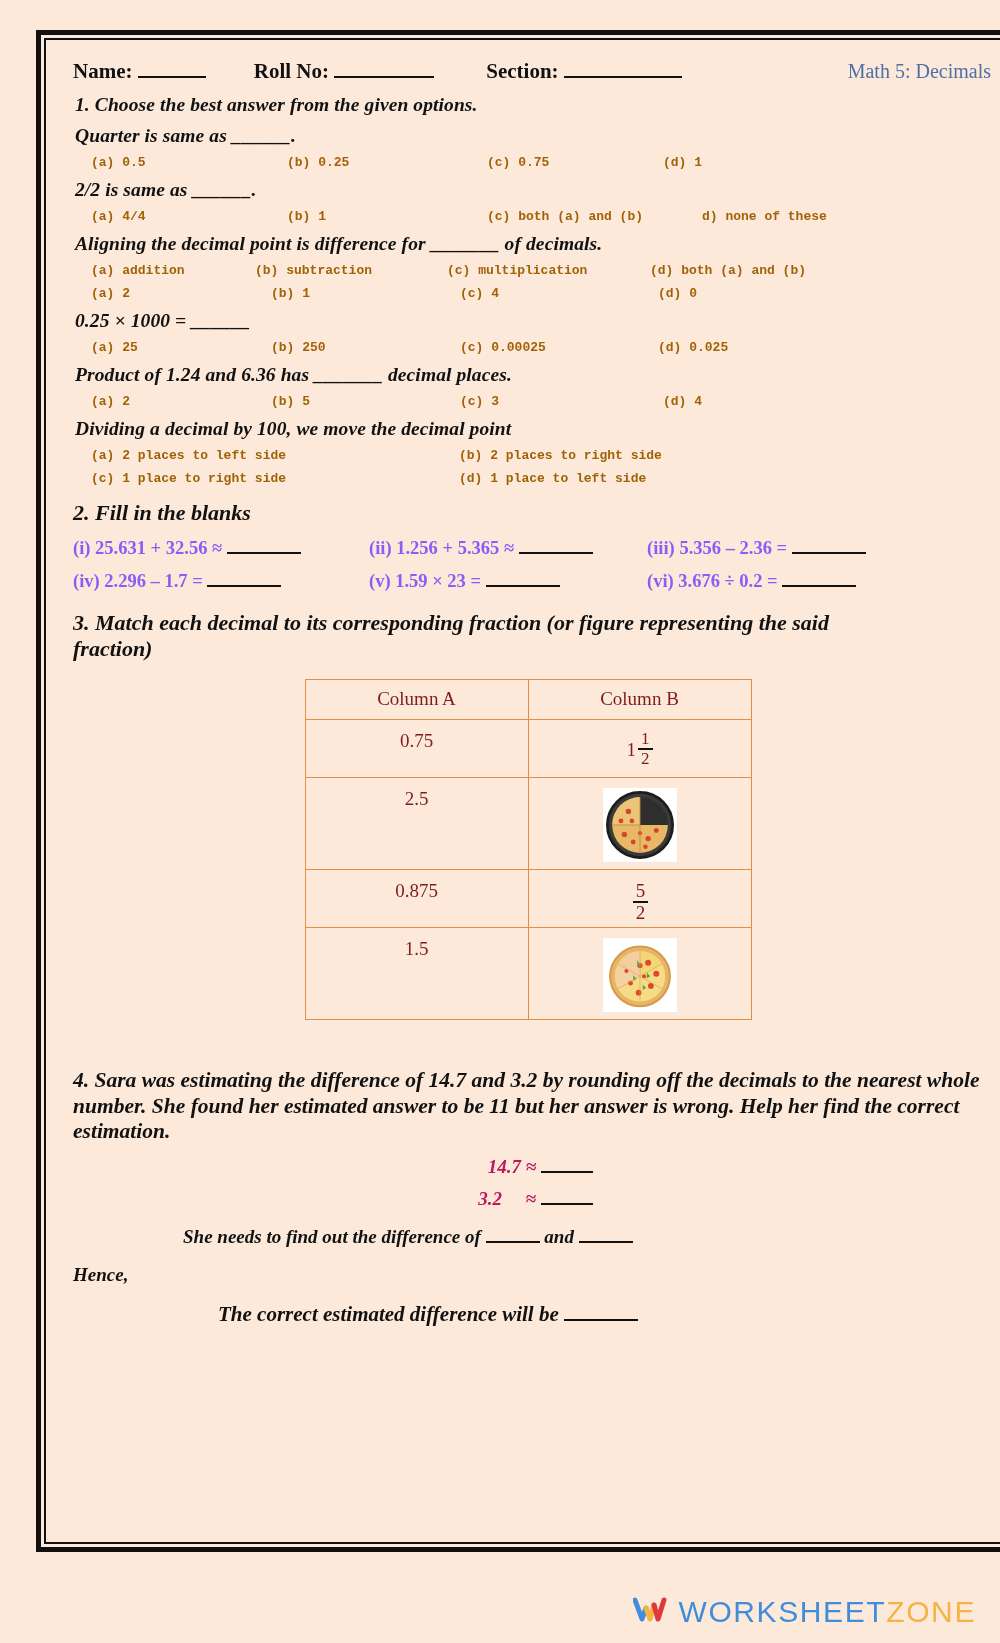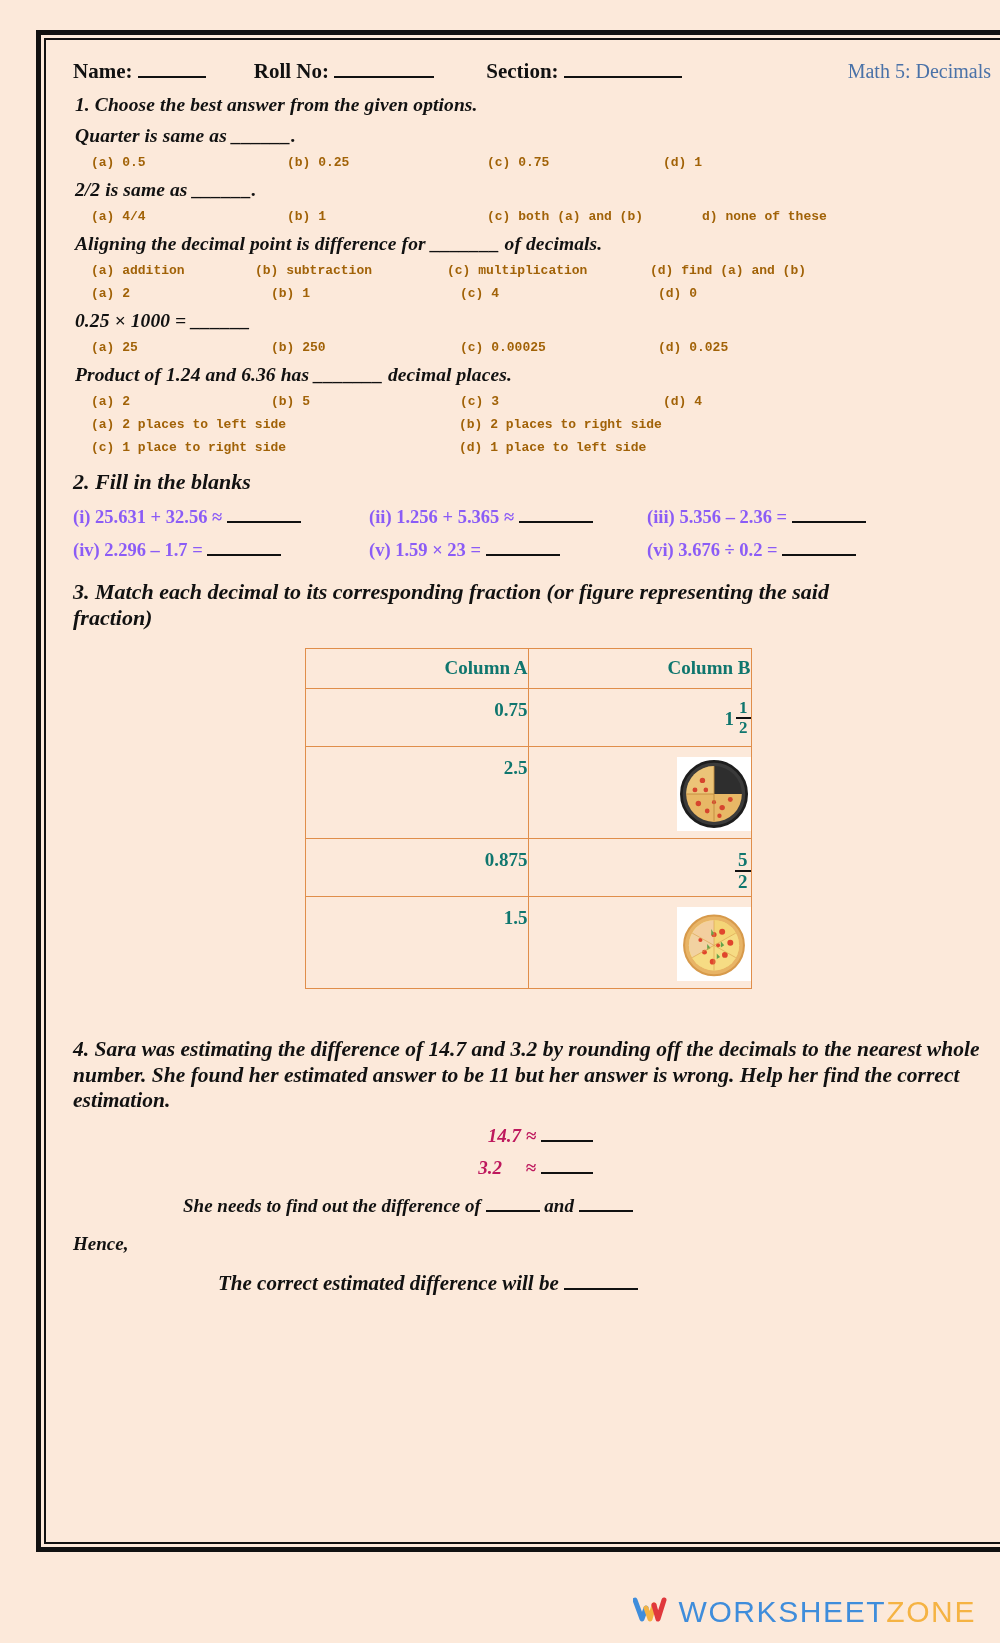--- a/index.html
+++ b/index.html
@@ -138,26 +138,26 @@
 
   
   .tbl-wrap { margin: 18px 0 0 0; display: flex; justify-content: center; }
   table.match {
     border-collapse: collapse;
     width: 446px;
     table-layout: fixed;
   }
   table.match td, table.match th {
     border: 1.6px solid #e08e4a;
-    text-align: right;
+    text-align: center;
     vertical-align: top;
     padding-top: 10px;
     font-family: "Liberation Serif", serif;
-    font-weight: 700;
-    color: #0f766e;
+    font-weight: 400;
+    color: #7f1d1d;
   }
   table.match th { font-size: 19px; height: 40px; padding-top: 8px; }
   table.match td { font-size: 19px; }
   .row-a { height: 58px; }
   .row-b { height: 92px; }
   .mixed-frac {
     display: inline-flex;
     align-items: center;
     font-size: 19px;
     line-height: 1;
@@ -279,21 +279,21 @@
         <span class="opt" style="width:200px">(b) 1</span>
         <span class="opt" style="width:215px">(c) both (a) and (b)</span>
         <span class="opt">d) none of these</span>
       </div>
 
       <div class="q-stem">Aligning the decimal point is difference for _______ of decimals.</div>
       <div class="opts">
         <span class="opt" style="width:164px">(a) addition</span>
         <span class="opt" style="width:192px">(b) subtraction</span>
         <span class="opt" style="width:203px">(c) multiplication</span>
-        <span class="opt">(d) find (a) and (b)</span>
+        <span class="opt">(d) both (a) and (b)</span>
       </div>
 
       <div class="opts">
         <span class="opt" style="width:180px">(a) 2</span>
         <span class="opt" style="width:189px">(b) 1</span>
         <span class="opt" style="width:198px">(c) 4</span>
         <span class="opt">(d) 0</span>
       </div>
 
       <div class="q-stem">0.25 × 1000 = ______</div>
@@ -305,20 +305,21 @@
       </div>
 
       <div class="q-stem">Product of 1.24 and 6.36 has _______ decimal places.</div>
       <div class="opts">
         <span class="opt" style="width:180px">(a) 2</span>
         <span class="opt" style="width:189px">(b) 5</span>
         <span class="opt" style="width:203px">(c) 3</span>
         <span class="opt">(d) 4</span>
       </div>
 
+      <div class="q-stem">Dividing a decimal by 100, we move the decimal point</div>
       <div class="opts">
         <span class="opt" style="width:368px">(a)   2 places to  left side</span>
         <span class="opt">(b) 2 places to  right side</span>
       </div>
       <div class="opts">
         <span class="opt" style="width:368px">(c)  1 place to right side</span>
         <span class="opt">(d) 1 place to left side</span>
       </div>
 
       <div class="sec-title">2. Fill in the blanks</div>

